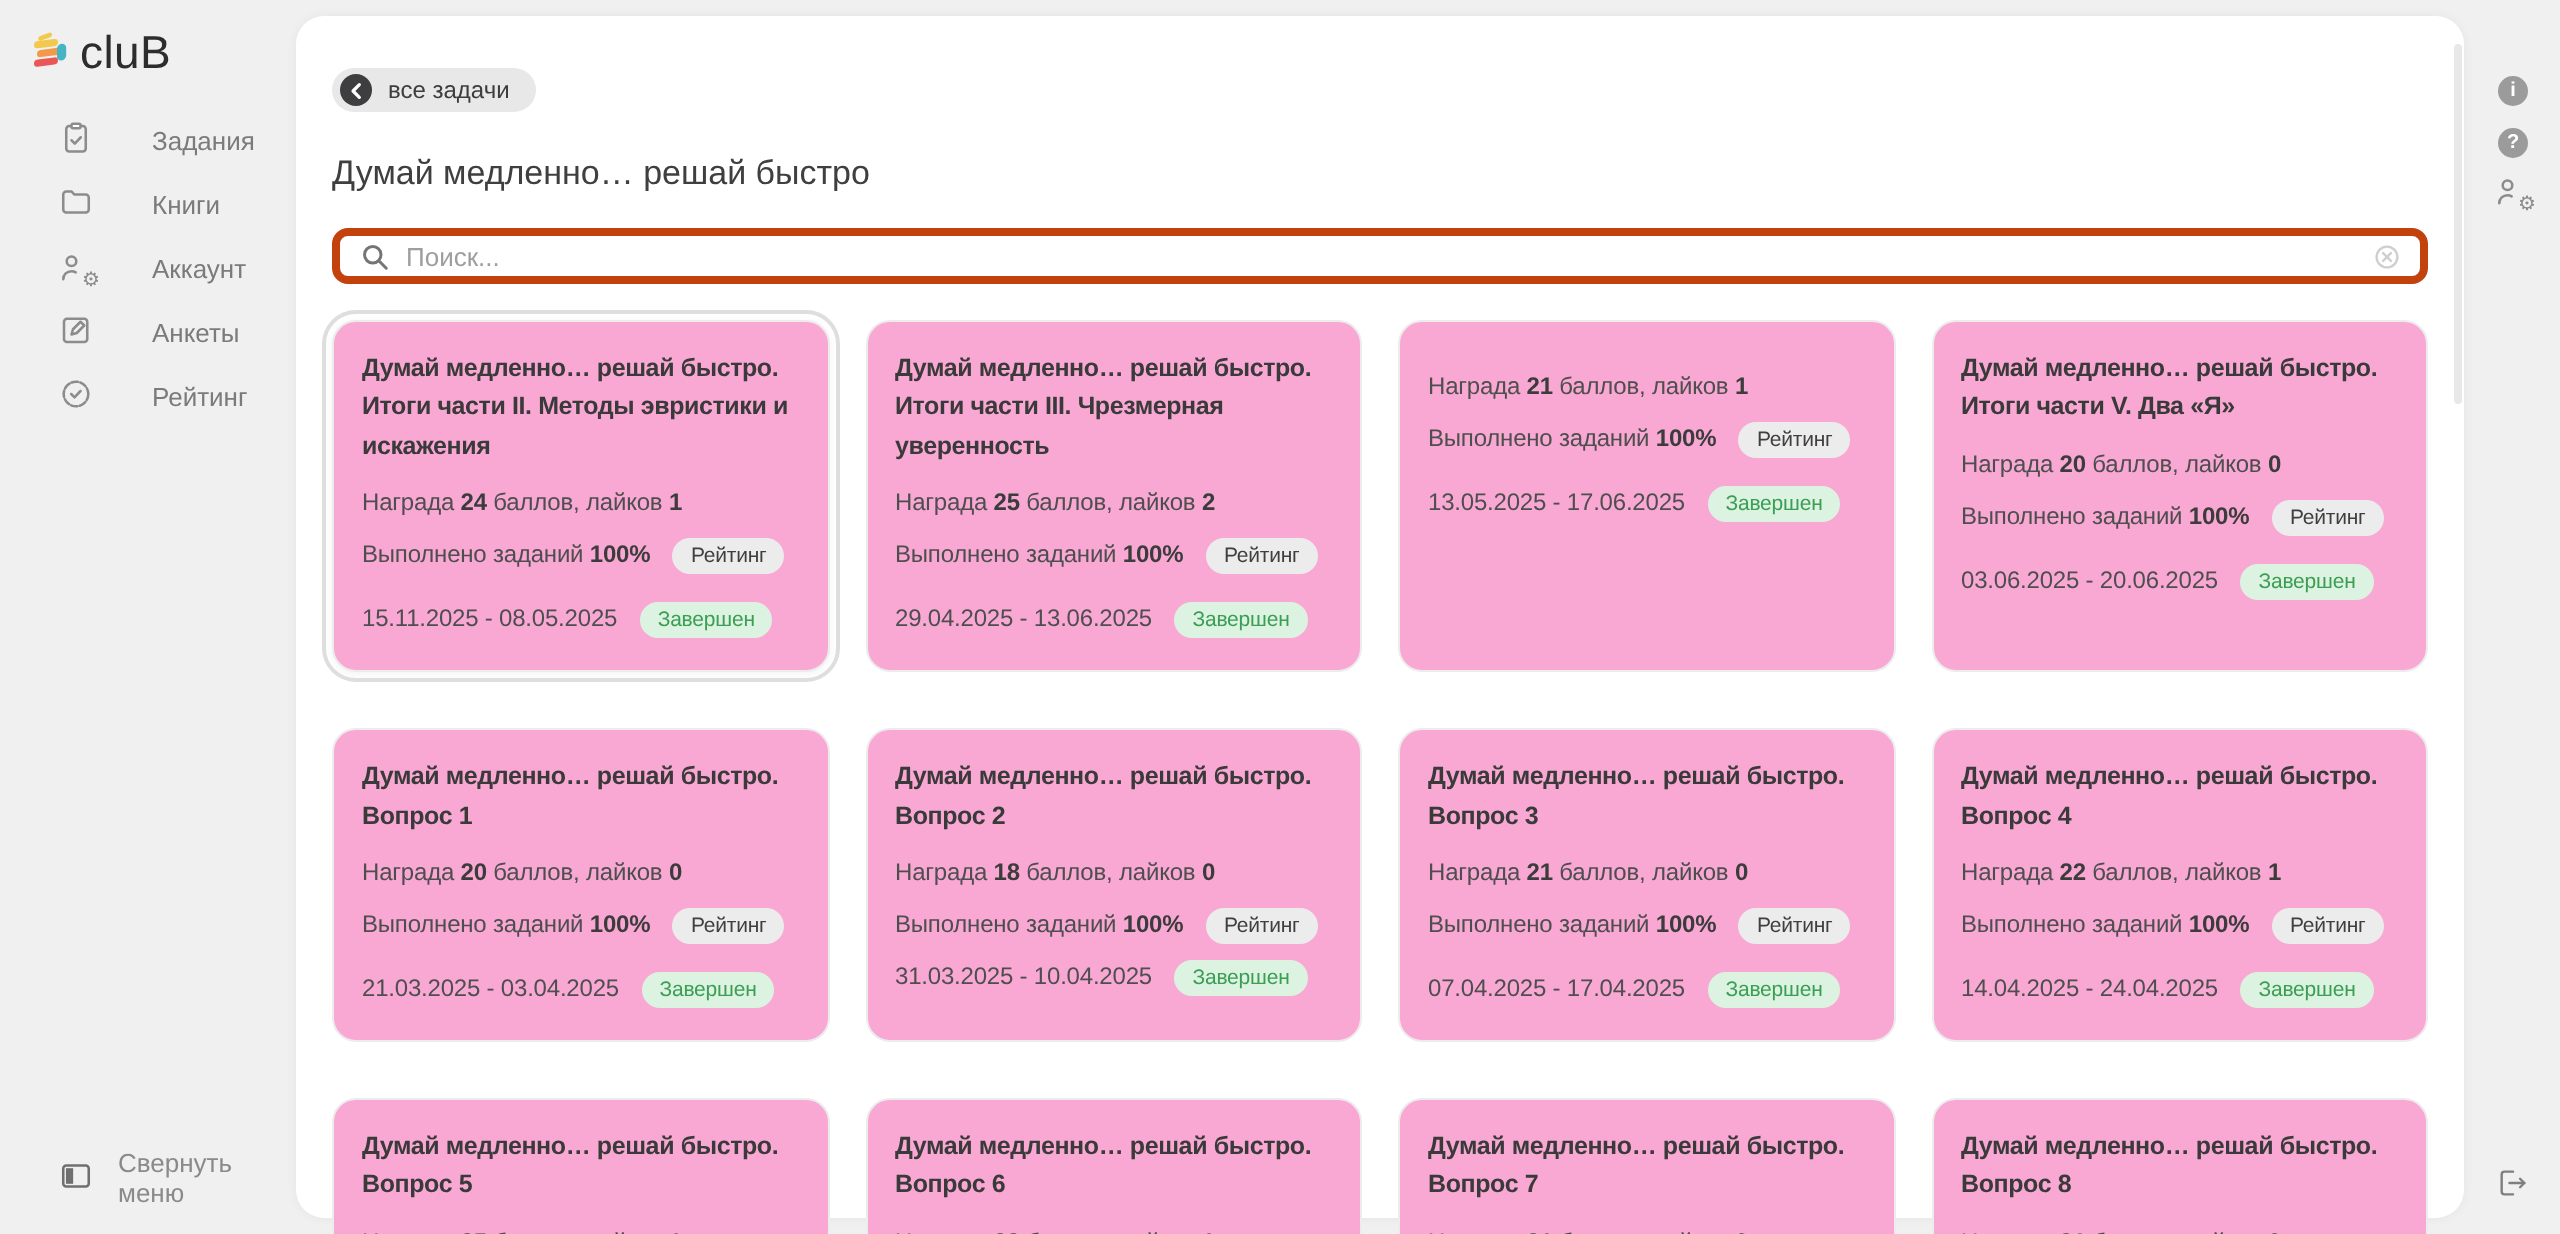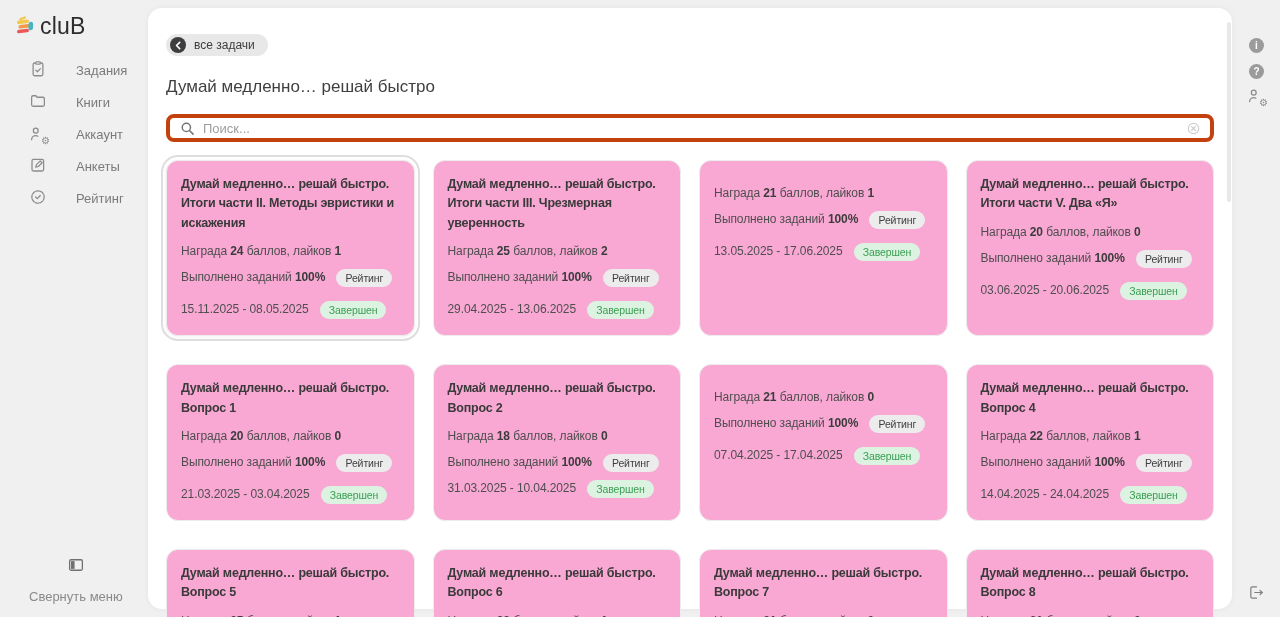--- a/index.html
+++ b/index.html
@@ -11,21 +11,21 @@
     color:#3f3f3f;
   }
 
   
   .sidebar { position:absolute; left:0; top:0; bottom:0; width:148px; }
   .logo { position:absolute; left:15px; top:13px; display:flex; align-items:center; gap:1px; cursor:pointer; }
   .logo-text { font-size:23px; font-weight:400; color:#2d2d2d; letter-spacing:.2px; }
   .nav { position:absolute; top:54px; left:0; right:0; }
   .nav-item { display:flex; align-items:center; gap:29px; height:32px; padding-left:29px; cursor:pointer; color:#7b7b7b; font-size:13px; }
   .nav-item svg { flex:0 0 auto; stroke:#8c8c8c; }
-  .collapse-row { position:absolute; left:29px; bottom:13px; display:flex; align-items:center; gap:12px; font-size:13px; color:#8a8a8a; cursor:pointer;flex-direction:column; }
+  .collapse-row { position:absolute; left:29px; bottom:13px; display:flex; align-items:center; gap:12px; font-size:13px; color:#8a8a8a; cursor:pointer; }
 
   
   .panel {
     position:absolute; left:148px; top:8px; width:1084px; bottom:8px;
     background:#fff; border-radius:14px; padding:26px 18px 0 18px;
     box-shadow:0 0 6px rgba(0,0,0,.05);
   }
   .back-pill {
     display:inline-flex; align-items:center; gap:8px;
     background:#e8e8e9; border-radius:12px; padding:3px 13px 3px 4px;
@@ -289,20 +289,21 @@
       <span>Выполнено заданий</span>
       <b>100%</b>
       <span class="badge badge-rating">Рейтинг</span>
     </div>
     <div class="card-line" style="margin-top:8px">
       <span>31.03.2025 - 10.04.2025</span>
       <span class="badge badge-status">Завершен</span>
     </div>
   </div>
       <div class="card">
+    <div class="card-title">Думай медленно… решай быстро. Вопрос 3</div>
     <div class="card-line">
       <span>Награда</span>
       <b>21</b>
       <span>баллов, лайков</span>
       <b>0</b>
     </div>
     <div class="card-line">
       <span>Выполнено заданий</span>
       <b>100%</b>
       <span class="badge badge-rating">Рейтинг</span>

